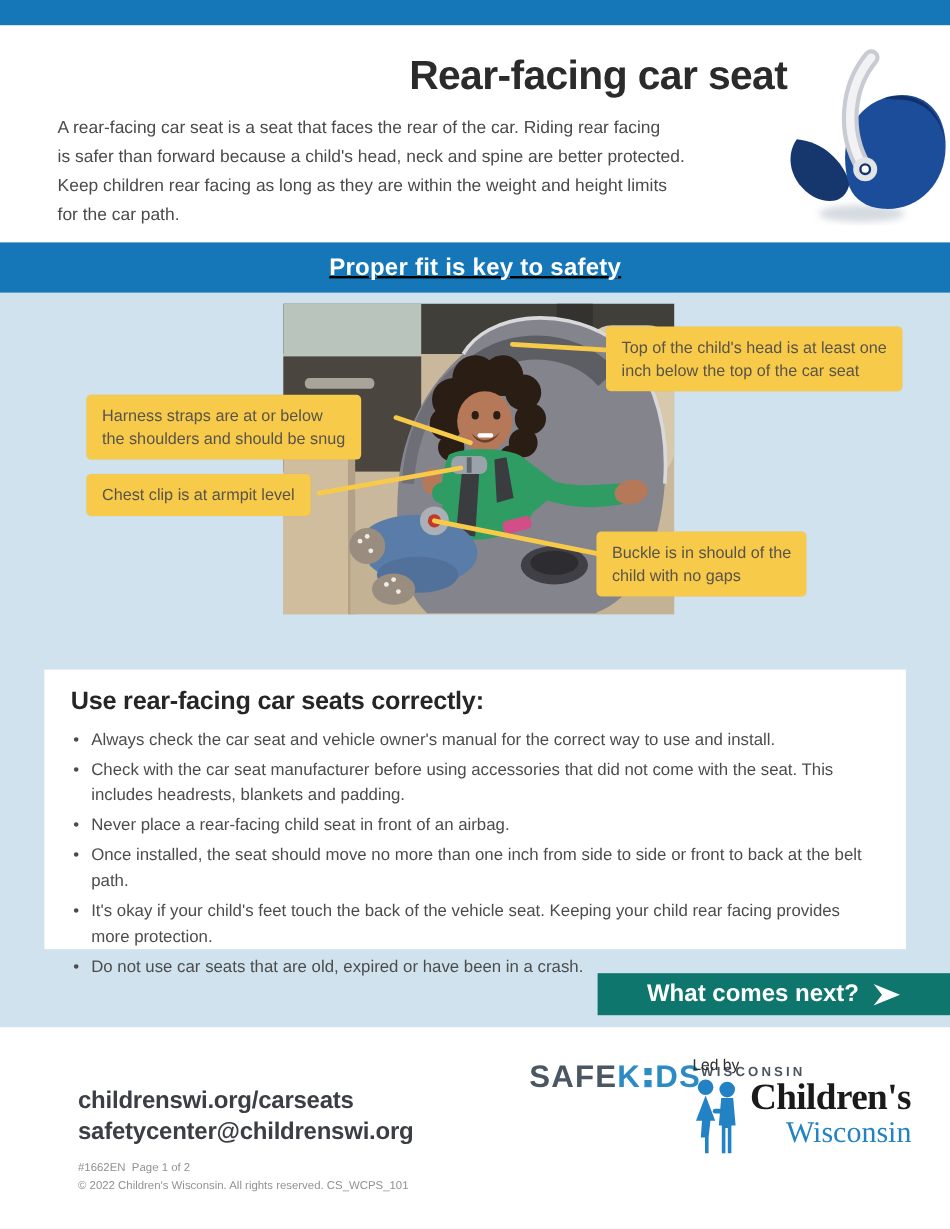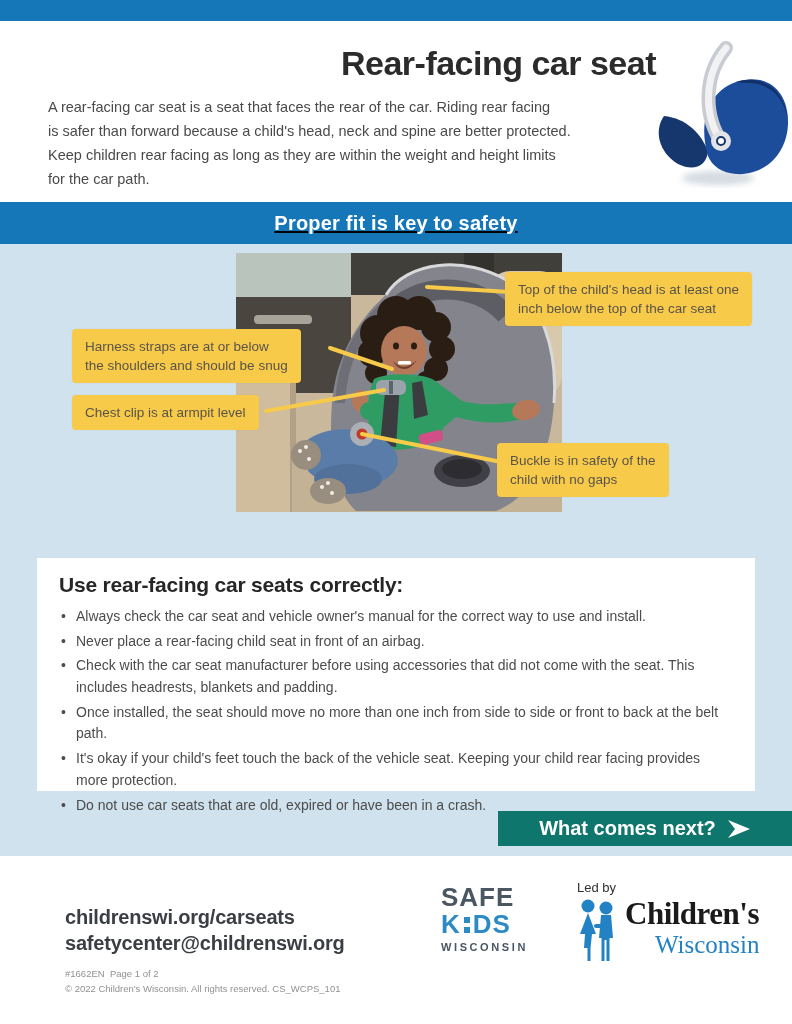--- a/index.html
+++ b/index.html
@@ -37,21 +37,21 @@
   .card li::before{content:"\2022";position:absolute;left:2px;top:0;color:#4c4c4c;}
   
   .next-banner{position:absolute;left:498px;top:811px;width:294px;height:35px;background:#0f766e;
                display:flex;align-items:center;justify-content:center;gap:11px;text-align:right;}
   .next-banner span{color:#ffffff;font-size:20px;font-weight:700;}
   
   .links{position:absolute;left:65px;top:904px;display:flex;flex-direction:column;}
   .links a{color:#3b3e44;font-size:20px;font-weight:700;line-height:1.32;text-decoration:none;letter-spacing:-0.2px;}
   .fineprint{position:absolute;left:65px;top:967px;color:#919191;font-size:9.5px;line-height:1.55;}
   .fineprint span{display:block;}
-  .safekids{position:absolute;left:441px;top:884px;display:flex;flex-direction:column;}
+  .safekids{position:absolute;left:441px;top:884px;display:flex;flex-direction:row;}
   .sk1{font-size:26px;font-weight:800;color:#4b5663;letter-spacing:1px;line-height:1.02;}
   .sk2{font-size:26px;font-weight:800;color:#2c8ac4;letter-spacing:1px;line-height:1.02;display:flex;align-items:center;}
   .dots{display:inline-flex;flex-direction:column;gap:4px;margin:2px 3px 0 3px;}
   .dots i{width:6px;height:6px;background:#2c8ac4;display:block;}
   .sk3{font-size:11px;font-weight:700;color:#4b5663;letter-spacing:2.6px;margin-top:4px;}
   .ledby{position:absolute;left:577px;top:880px;}
   .lb{display:block;font-size:13px;color:#2f2f2f;}
   .lrow{display:flex;align-items:flex-start;margin-top:3px;}
   .lcol{display:flex;flex-direction:column;margin-left:6px;}
   .org{font-family:"Liberation Serif",serif;font-size:31px;font-weight:600;color:#1a1a1a;line-height:1.05;letter-spacing:-0.5px;}
@@ -175,31 +175,31 @@
       <span>inch below the top of the car seat</span>
     </div>
     <div class="callout c1">
       <span>Harness straps are at or below</span>
       <span>the shoulders and should be snug</span>
     </div>
     <div class="callout c2">
       <span>Chest clip is at armpit level</span>
     </div>
     <div class="callout c3">
-      <span>Buckle is in safety of the</span>
+      <span>Buckle is in should of the</span>
       <span>child with no gaps</span>
     </div>
   </div>
 
   <section class="card">
     <h2>Use rear-facing car seats correctly:</h2>
     <ul>
       <li>Always check the car seat and vehicle owner's manual for the correct way to use and install.</li>
+      <li>Check with the car seat manufacturer before using accessories that did not come with the seat. This includes headrests, blankets and padding.</li>
       <li>Never place a rear-facing child seat in front of an airbag.</li>
-      <li>Check with the car seat manufacturer before using accessories that did not come with the seat. This includes headrests, blankets and padding.</li>
       <li>Once installed, the seat should move no more than one inch from side to side or front to back at the belt path.</li>
       <li>It's okay if your child's feet touch the back of the vehicle seat. Keeping your child rear facing provides more protection.</li>
       <li>Do not use car seats that are old, expired or have been in a crash.</li>
     </ul>
   </section>
 
   <div class="next-banner">
     <span>What comes next?</span>
     <svg width="24" height="24" viewBox="0 0 24 24">
       <path d="M1,3 L23,12 L1,21 L8,12 Z" fill="#ffffff"></path>

